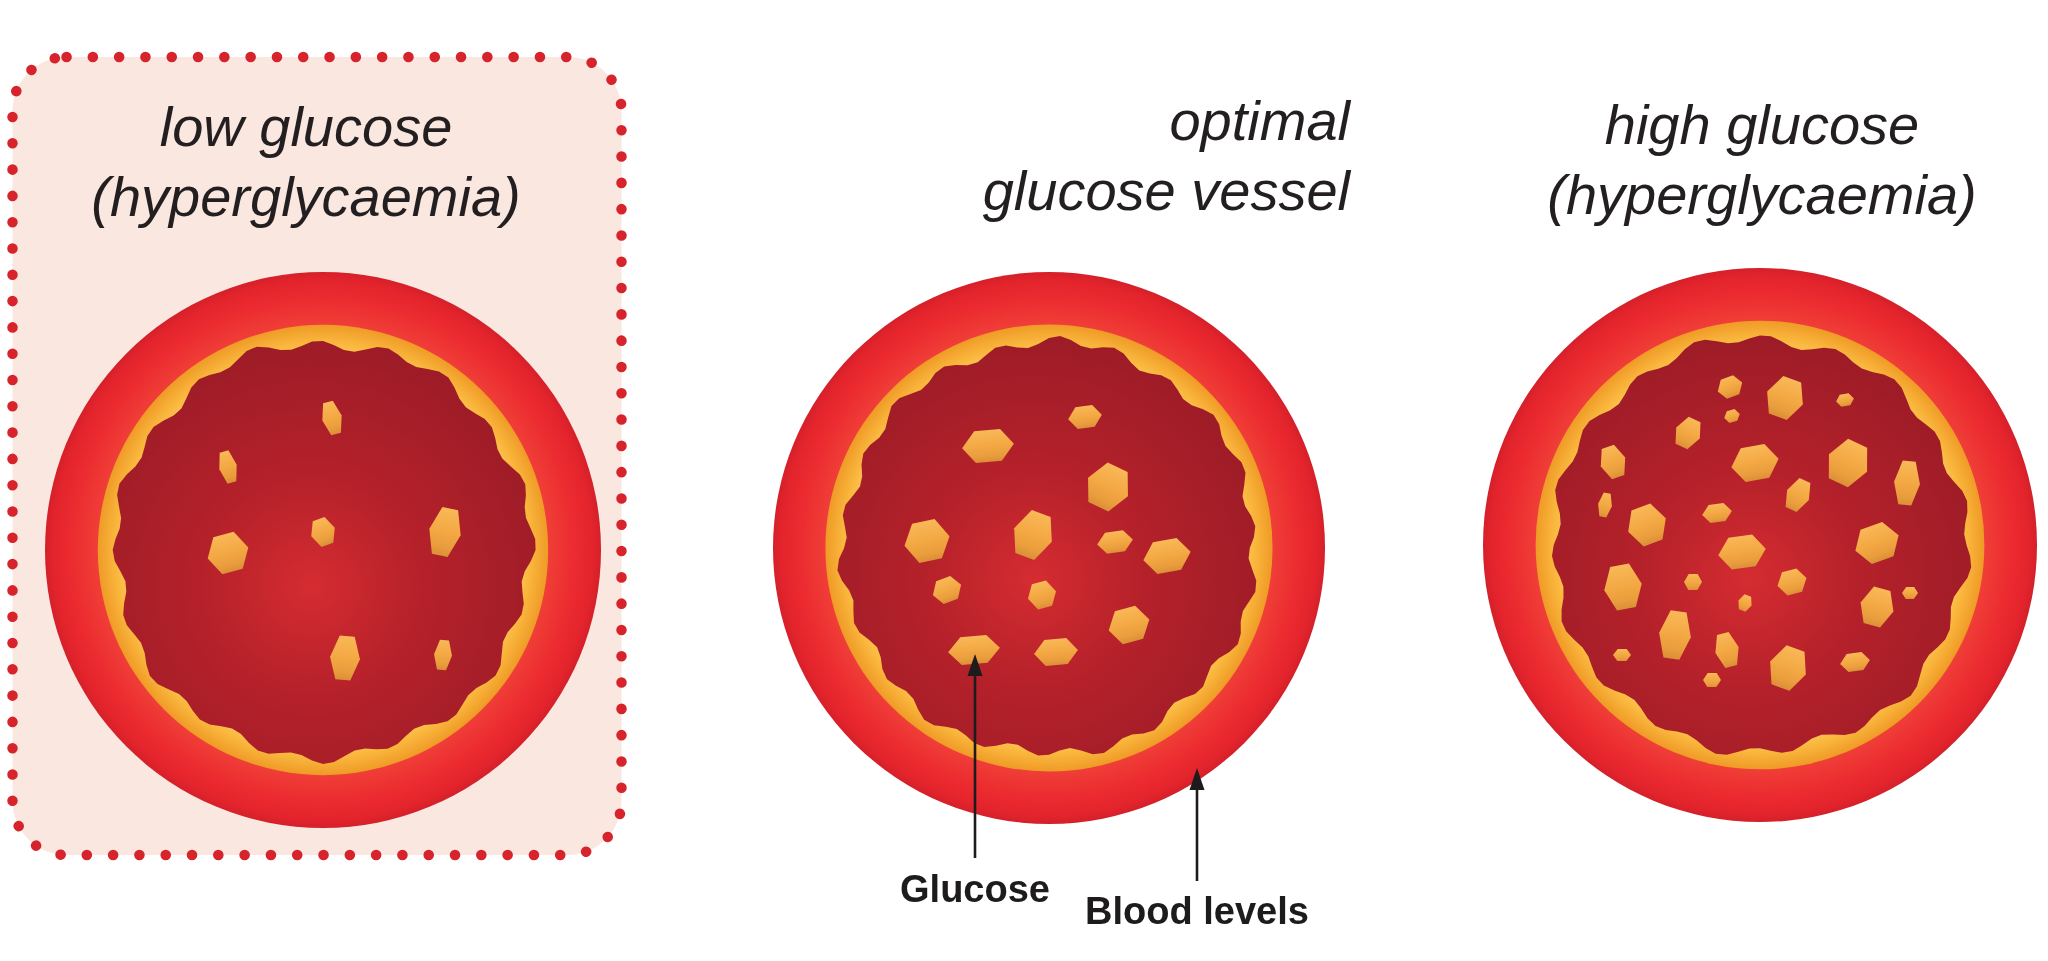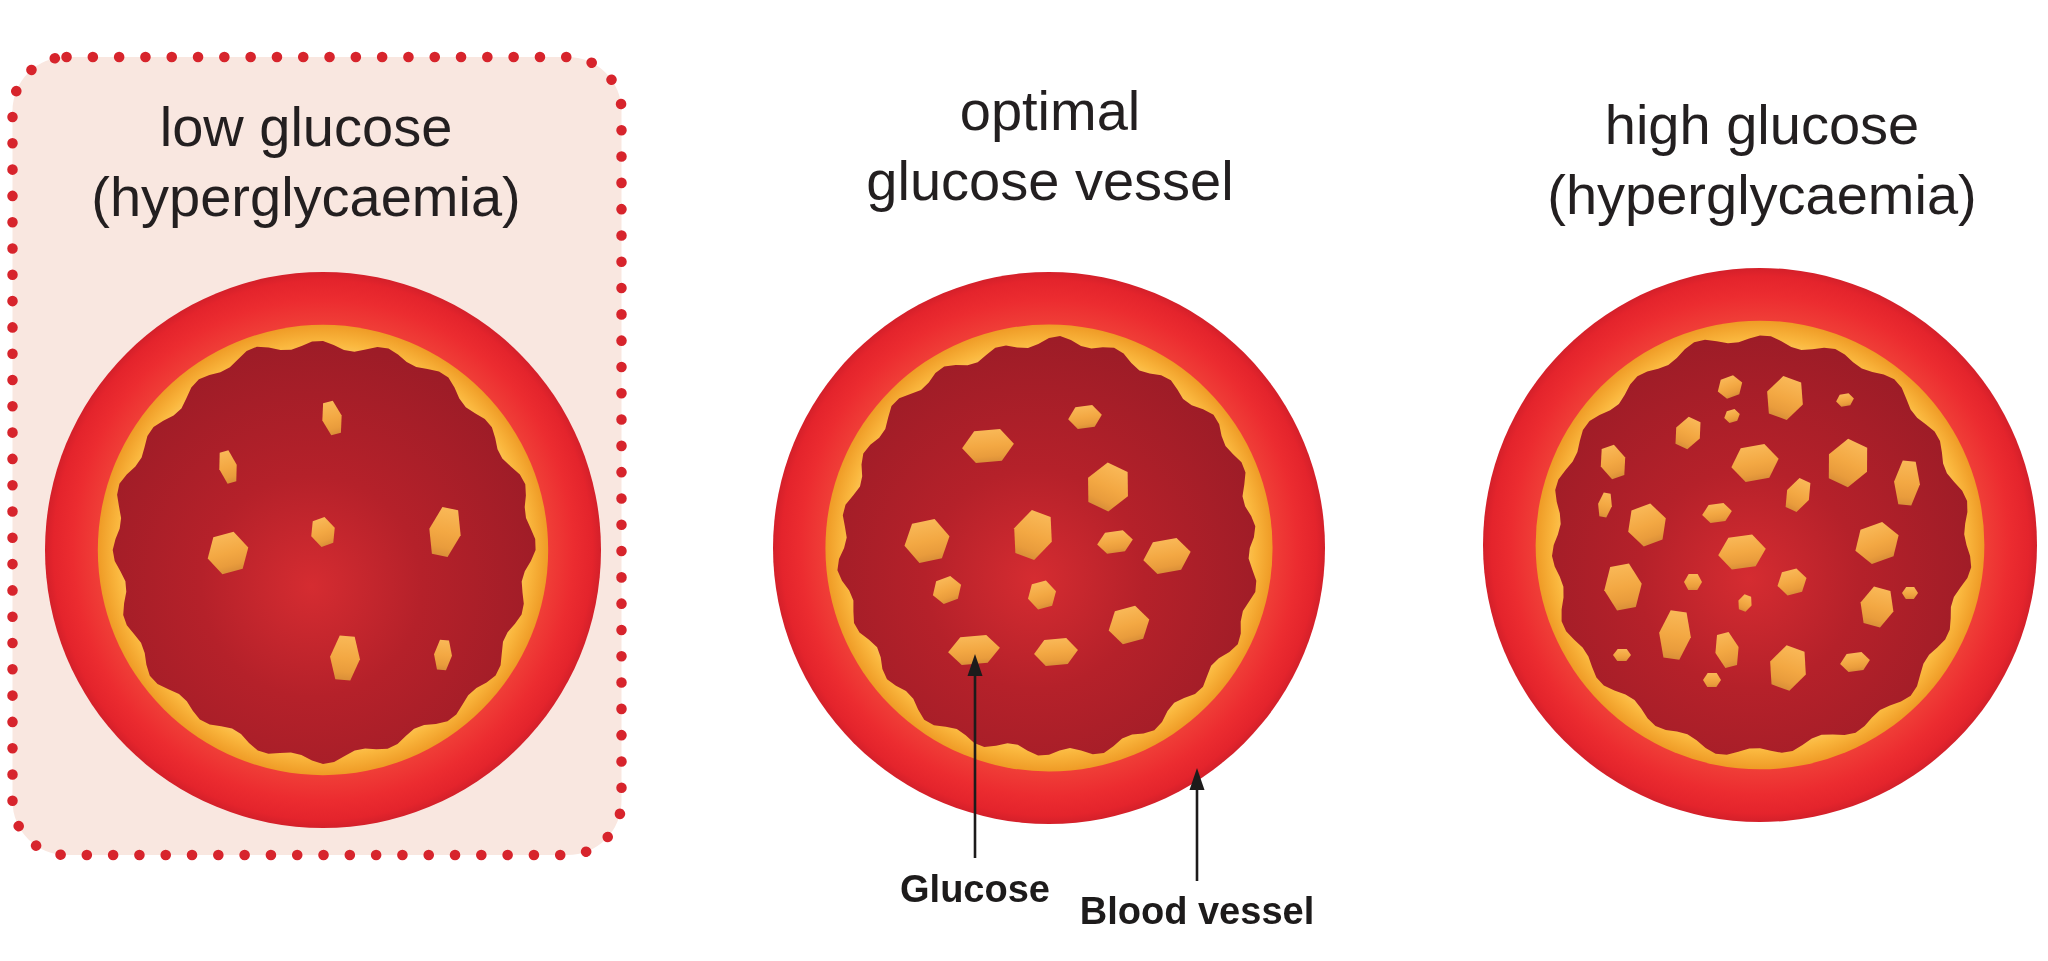--- a/index.html
+++ b/index.html
@@ -1,22 +1,22 @@
 <!DOCTYPE html>
 <html><head>
 <meta charset="utf-8">
 <style>
   html,body{margin:0;padding:0;background:#ffffff;}
   .canvas{position:relative;width:2048px;height:961px;overflow:hidden;background:#ffffff;
           font-family:"Liberation Sans",sans-serif;}
   svg.scene{position:absolute;left:0;top:0;}
   .title{position:absolute;text-align:center;color:#231f20;font-size:56px;line-height:70px;
-         font-weight:400;letter-spacing:0;}
+         font-weight:400;letter-spacing:0;font-style:italic;}
   #title-low{left:0;top:92px;width:612px;}
-  #title-optimal{left:750px;top:76px;width:600px;}
+  #title-optimal{left:750px;top:86px;width:600px;text-align:right;}
   #title-high{left:1462px;top:90px;width:600px;}
   .pointer-label{position:absolute;transform:translateX(-50%);font-size:38px;font-weight:700;
                  color:#1d1b1b;white-space:nowrap;line-height:1;}
   #label-glucose{left:975px;top:870px;}
   #label-vessel{left:1197px;top:892px;}
 </style>
 </head>
 <body>
 
 <div class="canvas">
@@ -128,14 +128,14 @@
   <div class="title" id="title-optimal">
     <div>optimal</div>
     <div>glucose vessel</div>
   </div>
   <div class="title" id="title-high">
     <div>high glucose</div>
     <div>(hyperglycaemia)</div>
   </div>
 
   <div class="pointer-label" id="label-glucose">Glucose</div>
-  <div class="pointer-label" id="label-vessel">Blood vessel</div>
+  <div class="pointer-label" id="label-vessel">Blood levels</div>
 </div>
 
 </body></html>

